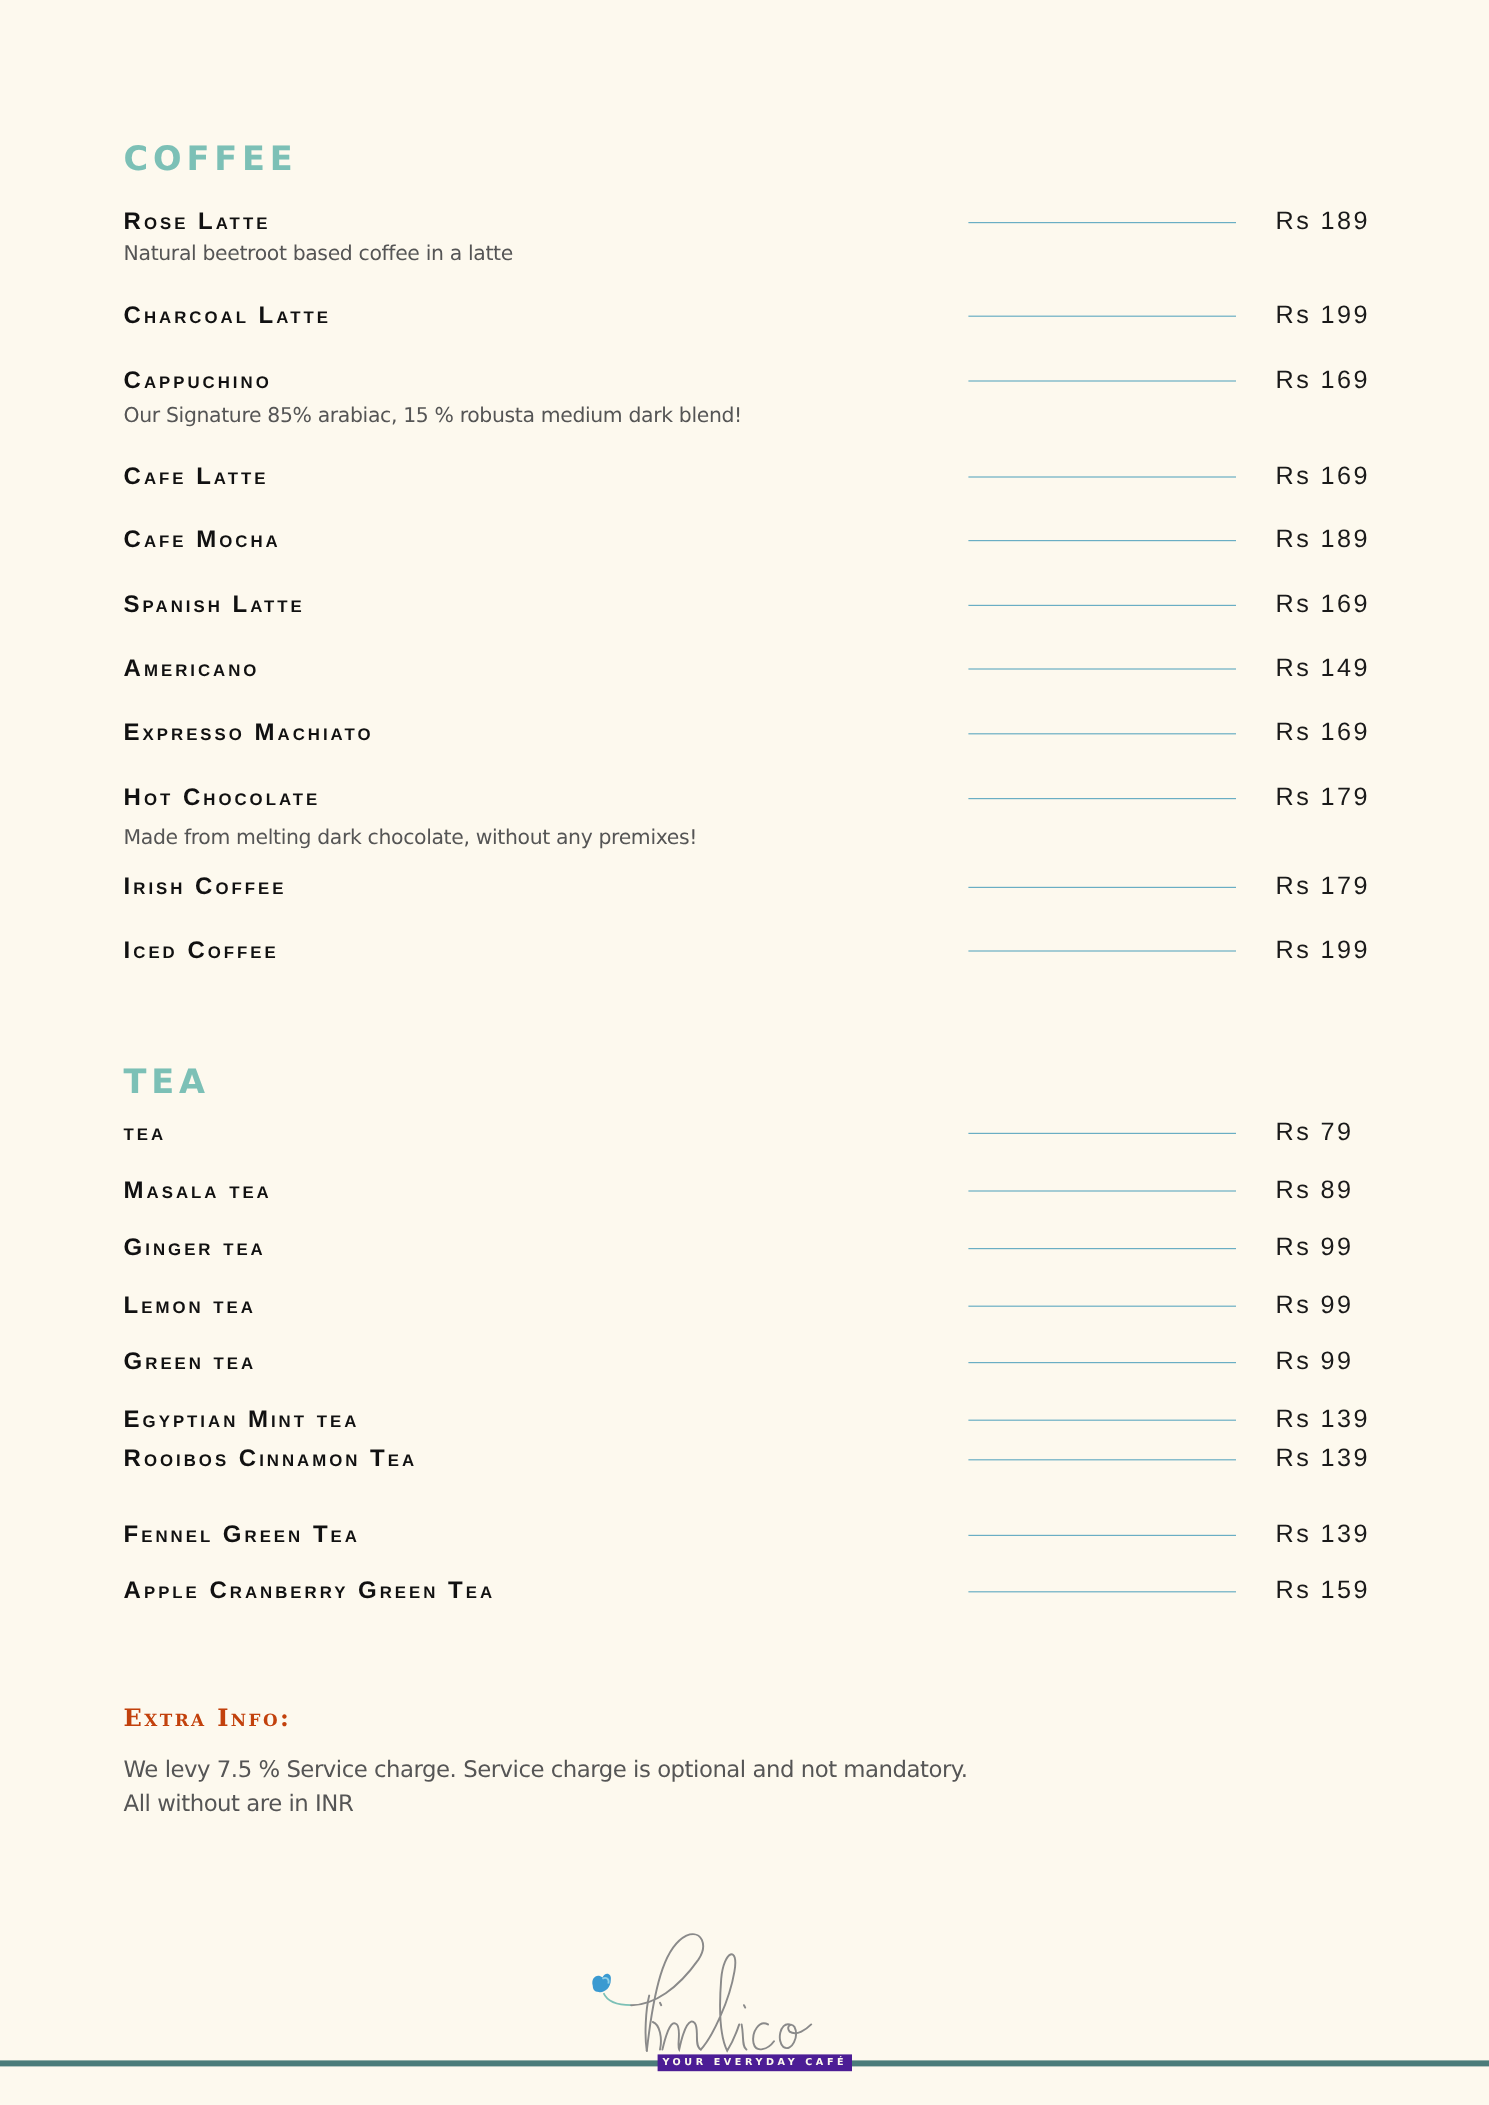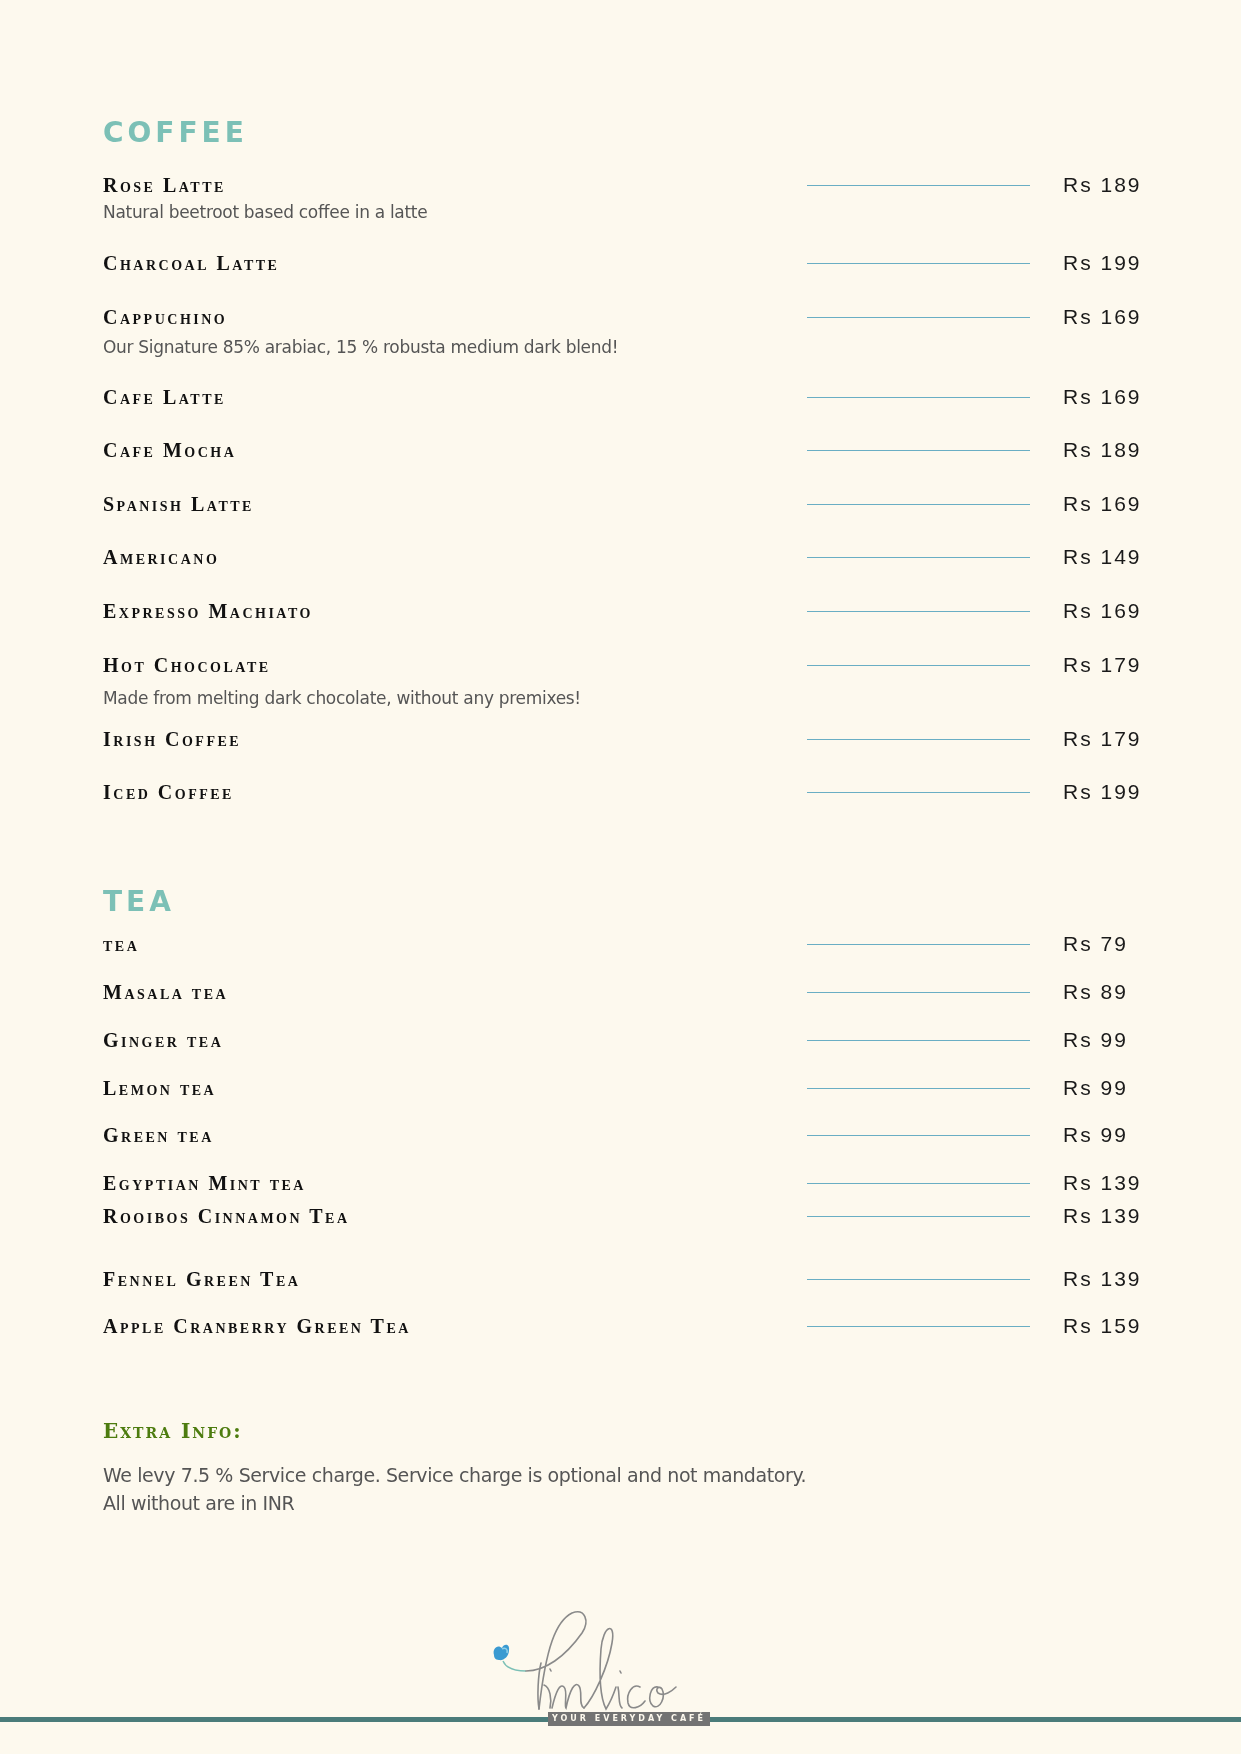--- a/index.html
+++ b/index.html
@@ -21,21 +21,21 @@
       color: #7cc0b6;
       margin: 0;
       line-height: 1;
     }
     .item {
       position: absolute;
       left: 103px;
       width: 1050px;
     }
     .item-name {
-      font-family: Liberation Serif, serif;
+      font-family: Liberation Sans, sans-serif;
       font-weight: bold;
       font-size: 20px;
       font-variant: small-caps;
       letter-spacing: 2.5px;
       color: #111;
       line-height: 22px;
       white-space: nowrap;
     }
     .item-desc {
       font-family: "DejaVu Sans", sans-serif;
@@ -69,21 +69,21 @@
       position: absolute;
       left: 103px;
       top: 1420px;
     }
     .extra-title {
       font-family: "DejaVu Serif", serif;
       font-weight: bold;
       font-size: 20px;
       font-variant: small-caps;
       letter-spacing: 2px;
-      color: #4d7c0f;
+      color: #c2410c;
       line-height: 22px;
     }
     .extra-line {
       font-family: "DejaVu Sans", sans-serif;
       font-size: 19px;
       color: #555;
       letter-spacing: -0.4px;
       line-height: 28px;
       white-space: nowrap;
     }
@@ -101,21 +101,21 @@
       top: 1605px;
       width: 270px;
       height: 130px;
     }
     .tagline {
       position: absolute;
       left: 548px;
       top: 1712px;
       width: 162px;
       height: 14px;
-      background: #737373;
+      background: #4c1d95;
       color: #fdf9ee;
       font-family: "DejaVu Sans", sans-serif;
       font-size: 8px;
       font-weight: bold;
       letter-spacing: 3px;
       text-align: center;
       line-height: 14px;
       white-space: nowrap;
     }
   </style>

